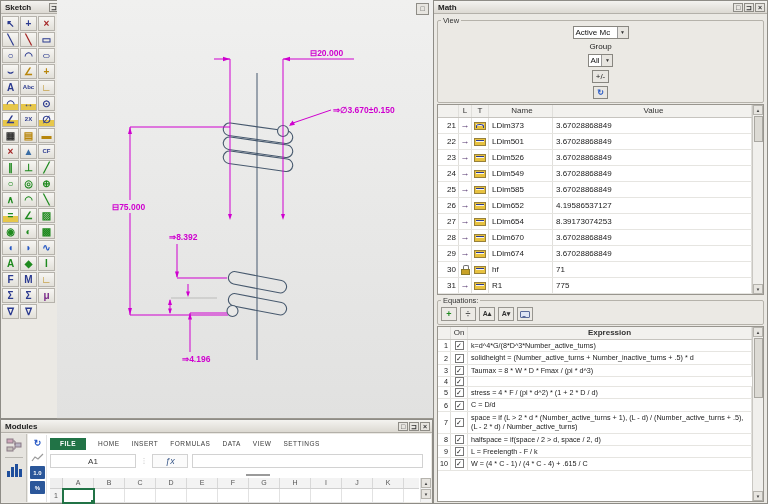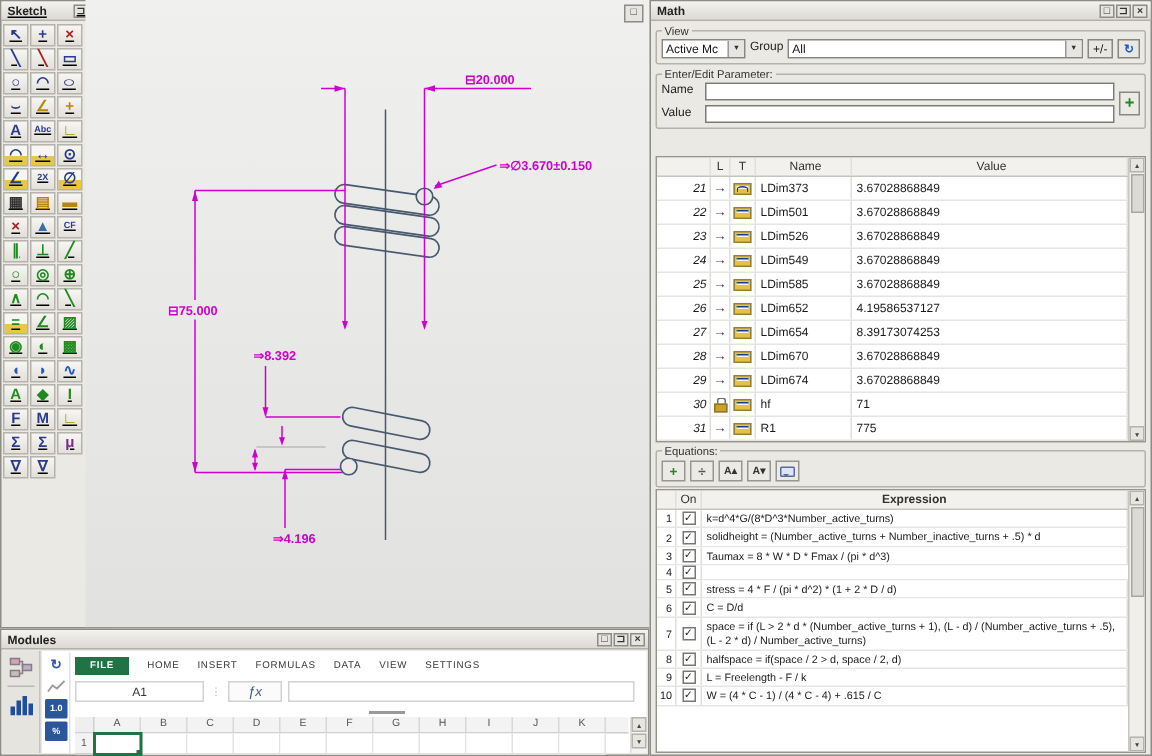--- a/index.html
+++ b/index.html
@@ -9,59 +9,59 @@
 
   .win { position:absolute; background:#ebe9e4; border:1px solid #8e8c86; }
   .titlebar { height:13px; display:flex; align-items:center; padding:0 2px 0 4px;
     background:linear-gradient(#f4f3f0,#dcd9d2); border-bottom:1px solid #b3b0a9;
     font-size:8px; font-weight:bold; color:#222; }
   .titlebar .sp { flex:1; }
   .tbtn { width:10px; height:9px; margin-left:1px; border:1px solid #8e8c86; background:#e7e5e0;
     font-size:7px; line-height:7px; text-align:center; color:#333; }
 
   
-  #sketch-win { left:0; top:0; width:73px; height:419px;text-decoration:underline; }
+  #sketch-win { left:0; top:0; width:73px; height:419px; }
   #tool-grid { display:grid; grid-template-columns:repeat(3,17px); grid-auto-rows:15px; gap:1px; padding:2px 1px; }
   .tool { border:1px solid #b6b3ac; background:linear-gradient(#f7f6f3,#e2e0d9);
     display:flex; align-items:center; justify-content:center; cursor:pointer; }
   .tool .glyph { font-size:10px; font-weight:bold; line-height:13px; }
   .tool .glyph.sm { font-size:6px; letter-spacing:0; }
   .tool .glyph.wide { display:inline-block; transform:scaleX(1.5); }
   .tool.dim { background:linear-gradient(#f7f6f3 0 55%, #e7c74a 55% 100%); }
 
   
   #viewport { position:absolute; left:57px; top:0; width:376px; height:419px;
     background:linear-gradient(#f0f0ef,#e1e1e0); border-bottom:1px solid #9a978f; }
   #vp-max { position:absolute; right:4px; top:3px; width:13px; height:12px; border:1px solid #8e8c86;
     background:#e7e5e0; font-size:7px; line-height:10px; text-align:center; color:#444; }
 
   
   #math-win { left:433px; top:0; width:335px; height:504px; }
   fieldset { border:1px solid #b5b2aa; border-radius:2px; margin:2px 3px 0 3px; padding:1px 3px 3px 3px; }
   legend { font-size:7.5px; color:#333; padding:0 2px; }
-  .row { display:flex; gap:3px; }
+  .row { display:flex; align-items:center; gap:3px;flex-direction:column; }
   .combo { height:13px; border:1px solid #888680; background:#fff; display:flex; align-items:center;
     font-size:8px; color:#111; }
   .combo .ctext { flex:1; padding:0 2px; white-space:nowrap; overflow:hidden; }
   .combo .carr { width:11px; height:11px; background:#e7e5e0; border-left:1px solid #999;
     font-size:5px; line-height:11px; text-align:center; color:#333; }
   .pbtn { height:13px; border:1px solid #888680; background:#e9e7e2; font-size:8px; padding:0 3px;
     line-height:11px; text-align:center; color:#222; }
   .txt { height:12px; border:1px solid #7d7b76; background:#fff; flex:1; font-size:8px; padding:0 2px;
     font-family:"Liberation Sans",sans-serif; }
   .lbl { font-size:8px; color:#222; }
   .greenplus { width:14px; height:16px; border:1px solid #8a887f; background:#eceae5;
     color:#1f8a1f; font-size:11px; font-weight:bold; line-height:14px; text-align:center; }
 
   .gridtable { position:absolute; left:3px; right:3px; background:#fff; border:1px solid #98958e;
     display:flex; flex-direction:column; overflow:hidden; }
   .thead { display:flex; background:#f2f1ee; border-bottom:1px solid #c6c4bf; height:13px; flex:0 0 13px; }
   .thead span { font-size:8px; color:#333; text-align:center; line-height:12px; }
   .pc, .ph { border-right:1px solid #e0dfdb; height:100%; display:flex; align-items:center; }
-  .c-num { width:36px; justify-content:flex-end; padding-right:2px;font-style:italic; }
+  .c-num { width:21px; justify-content:flex-end; padding-right:2px; }
   .c-l { width:13px; justify-content:center; }
   .c-t { width:17px; justify-content:center; }
   .c-name { width:64px; padding-left:3px; }
   .c-val { flex:1; padding-left:3px; }
   .prow { display:flex; height:16px; flex:0 0 16px; border-bottom:1px solid #e6e5e1; font-size:8px; color:#1a1a1a; background:#fff; }
   .arrowicon { color:#50306b; font-weight:bold; font-size:9px; line-height:9px; }
   .dimicon { position:relative; width:12px; height:8px; background:#e8c23f; border:1px solid #97803a; }
   .dimicon::before { content:""; position:absolute; left:1px; right:1px; top:1px; height:2px; background:#f7f5ee; }
   .dimicon::after { content:""; position:absolute; left:1px; right:1px; top:1px; border-top:1px solid #2b3a8f; }
   .dimicon.rad::after { border-radius:50% 50% 0 0; height:3px; border:1px solid #2b3a8f; border-bottom:none; }

